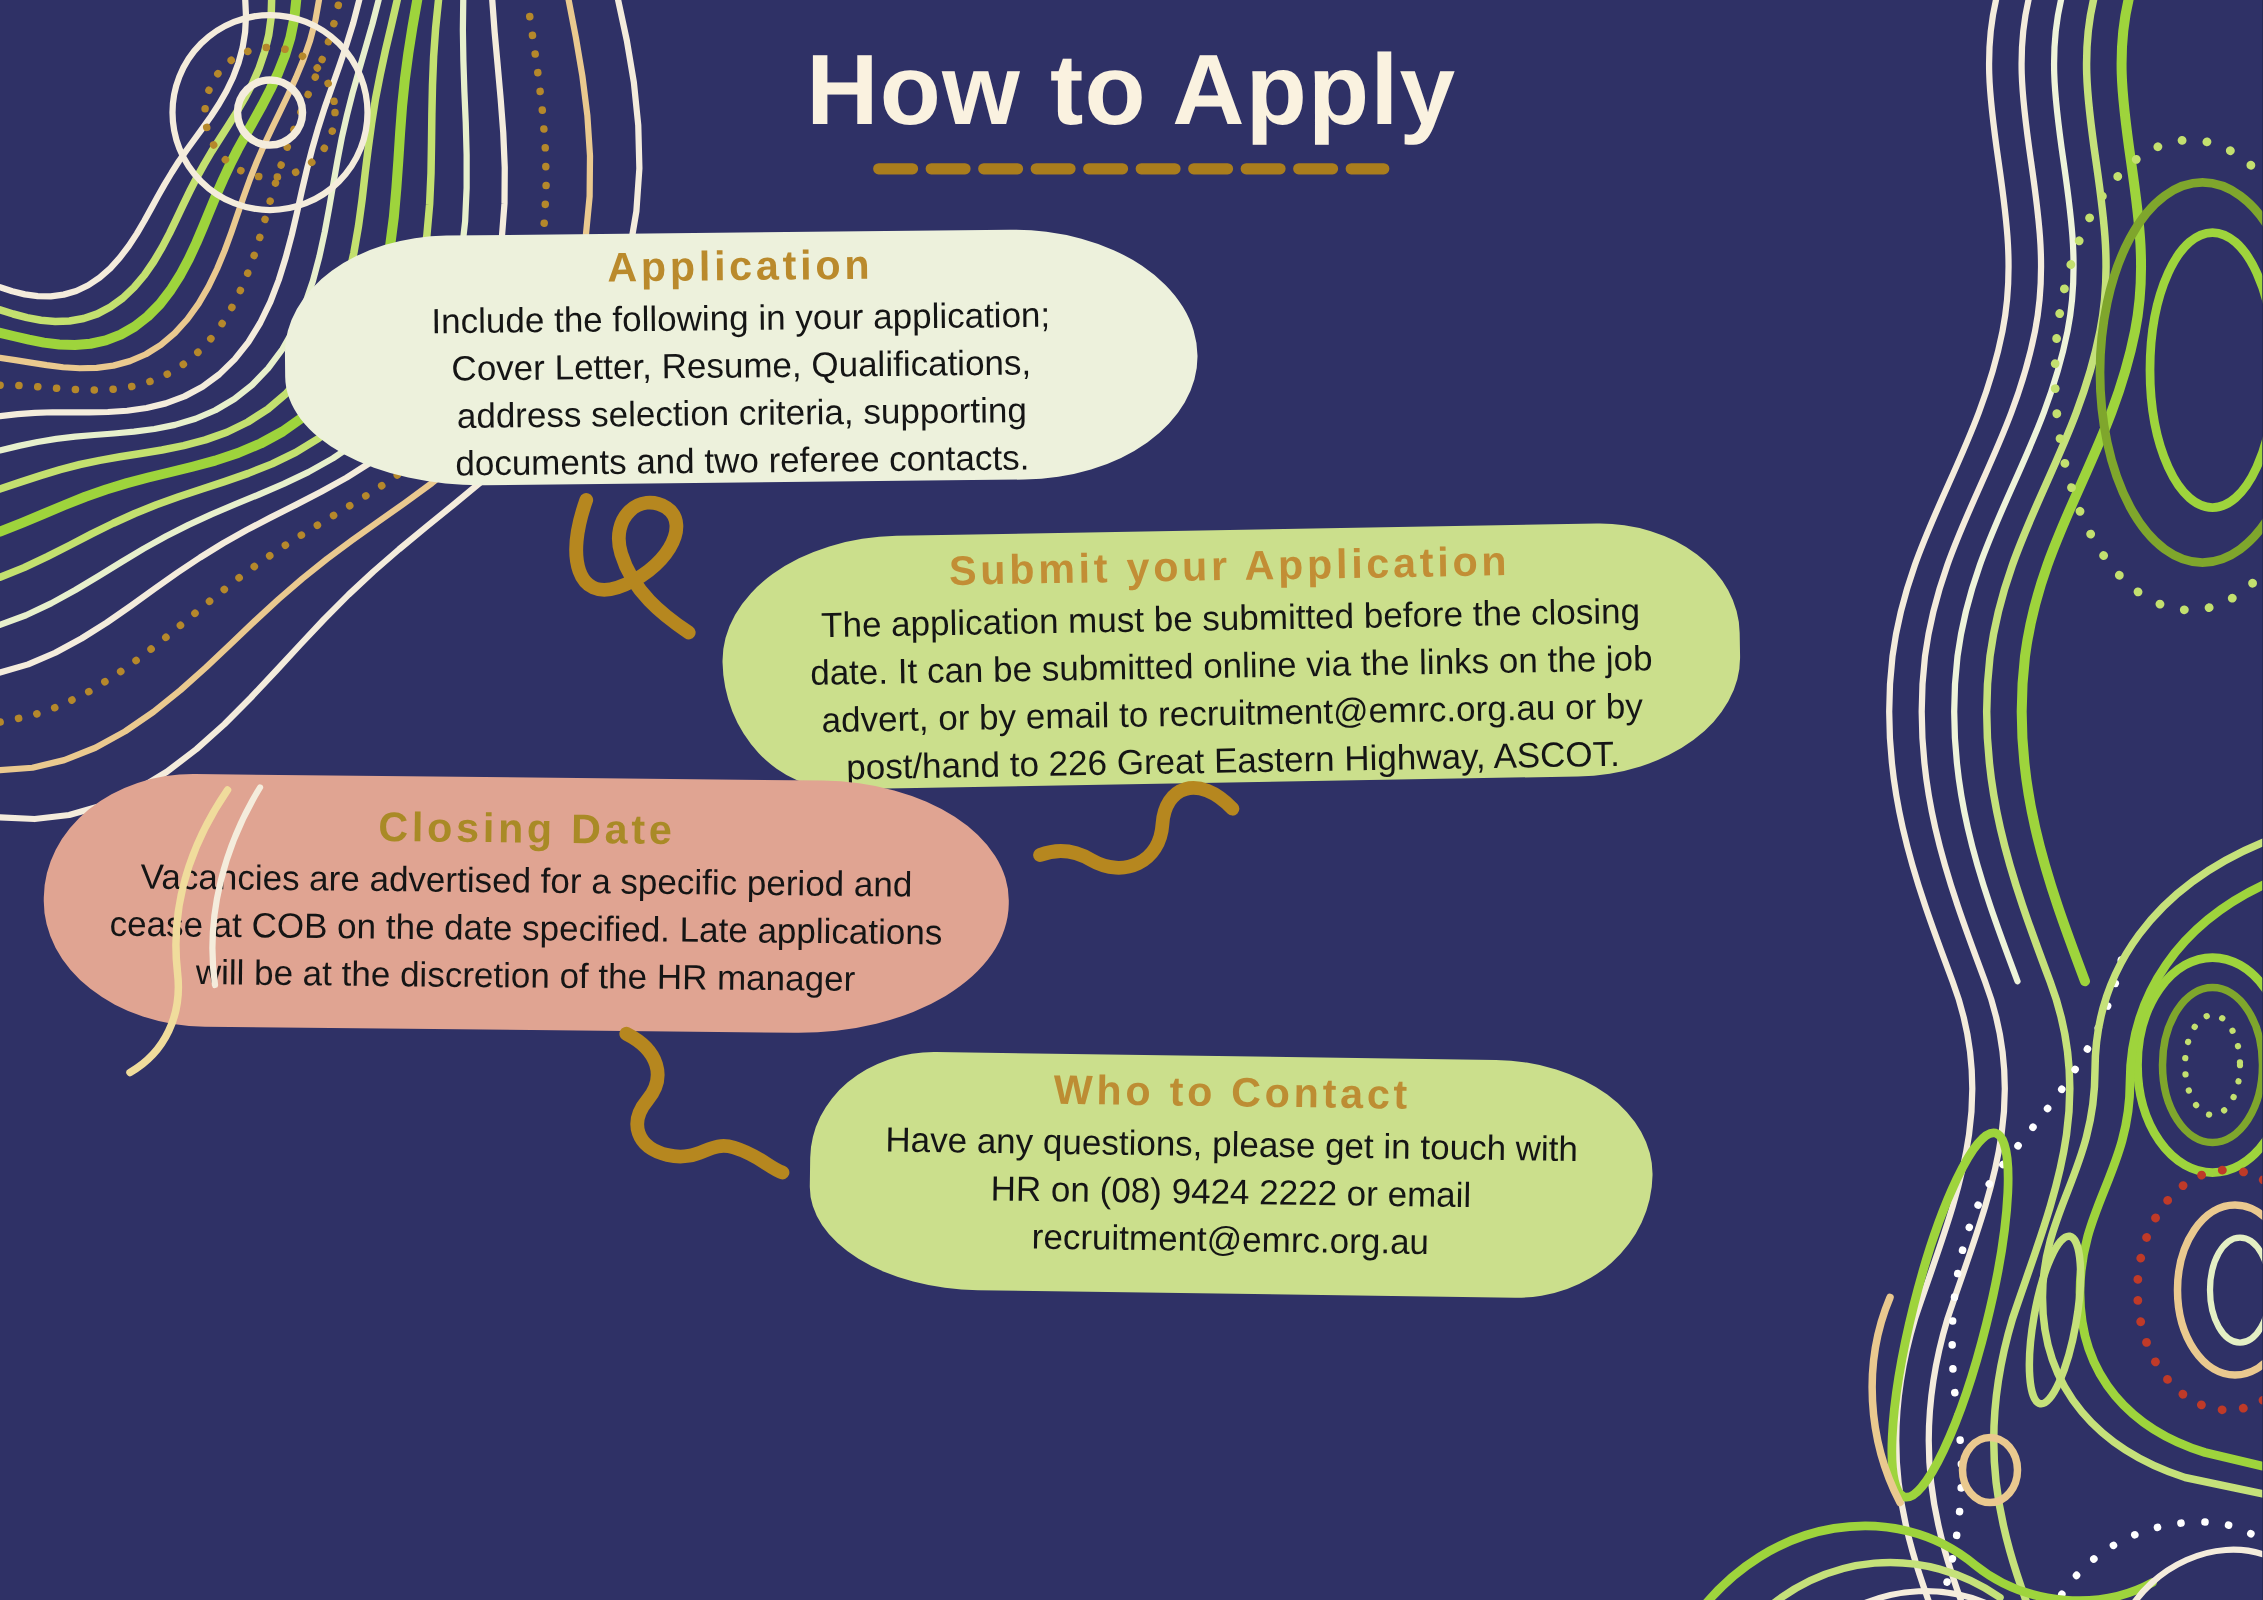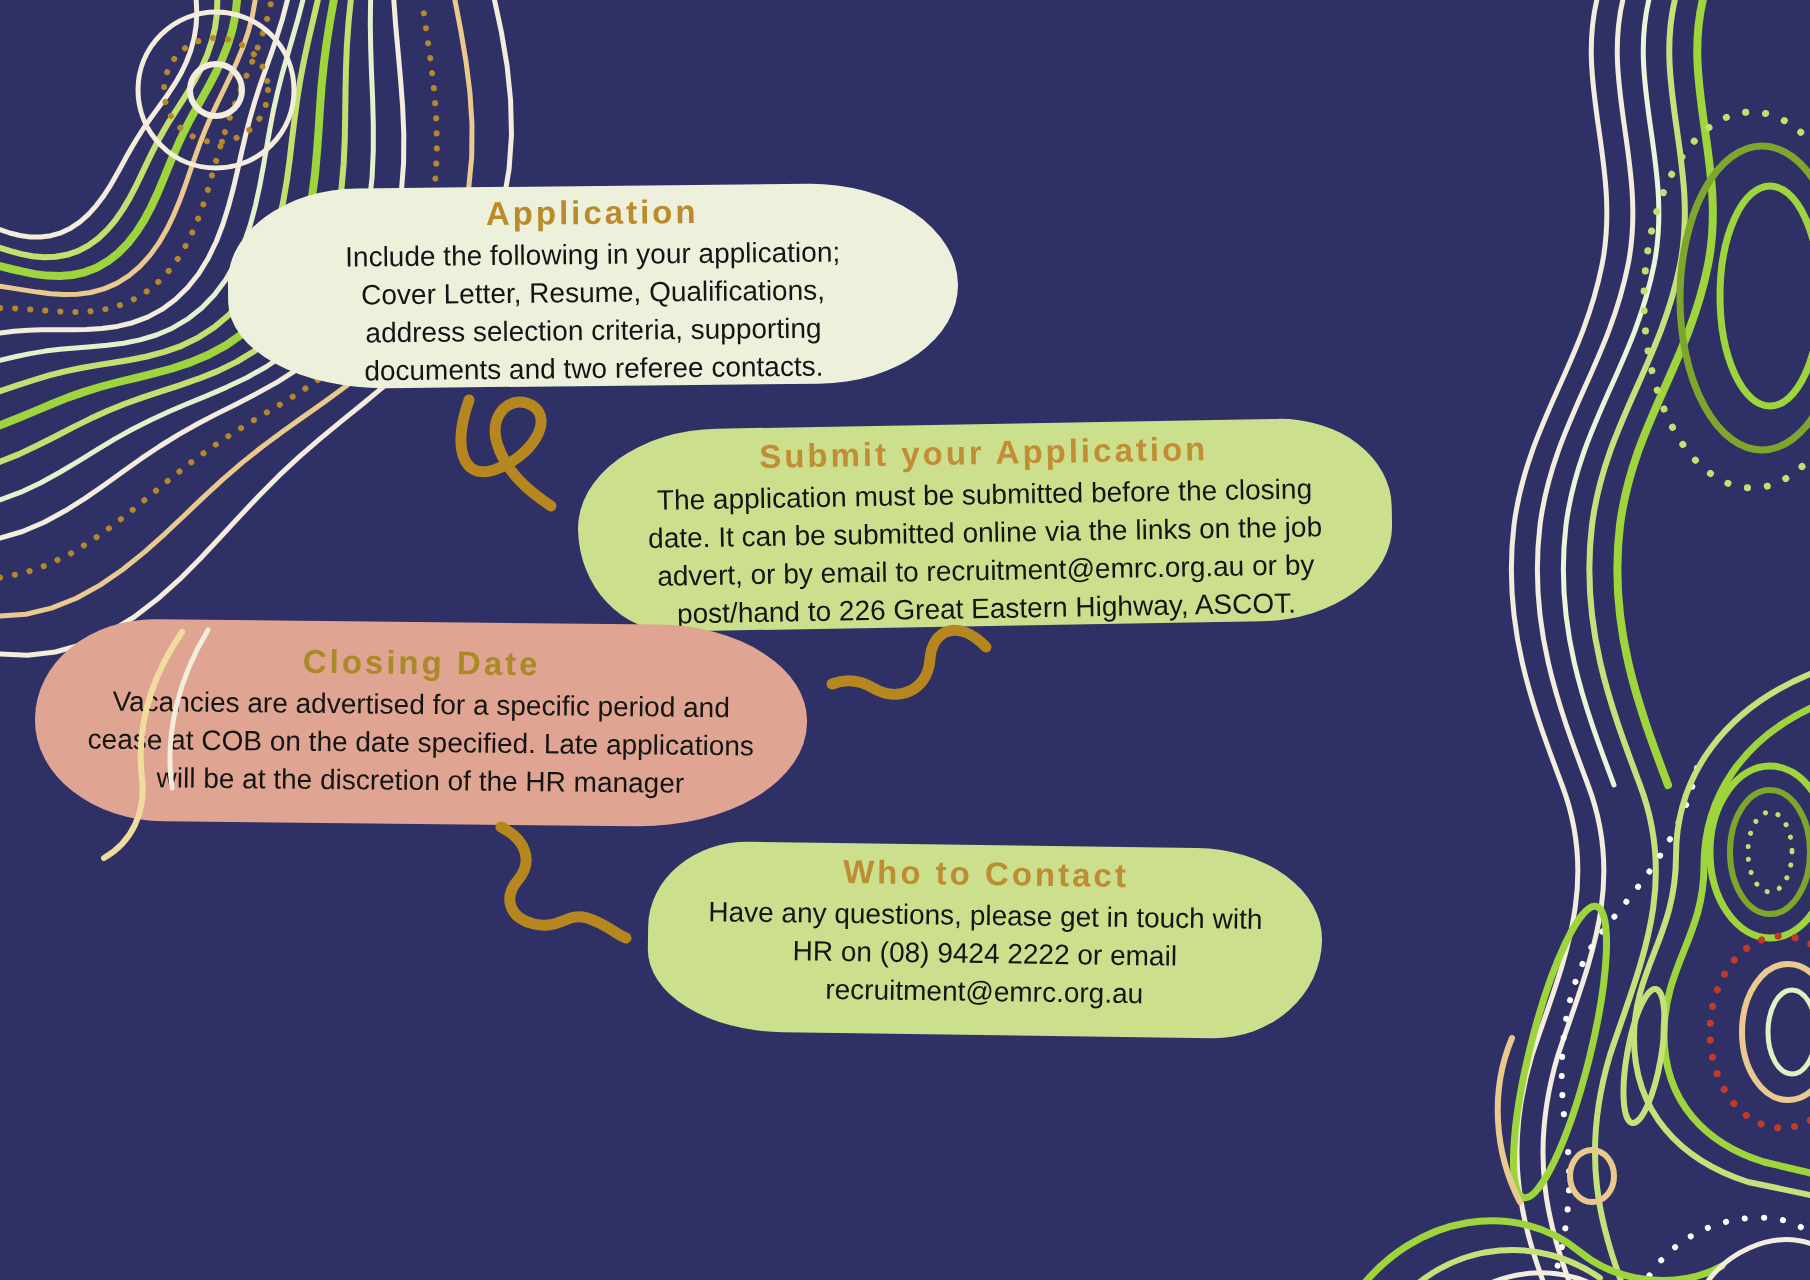--- a/index.html
+++ b/index.html
@@ -110,20 +110,26 @@
       <ellipse cx="1644" cy="1056" rx="17" ry="68" stroke="#c5e17a" stroke-width="6" transform="rotate(10 1644 1056)"></ellipse>
       <ellipse cx="1592" cy="1176" rx="22" ry="26" stroke="#eac98f" stroke-width="6"></ellipse>
       <path d="M1512 1038 C1490 1090 1494 1152 1520 1202" stroke="#eac98f" stroke-width="6"></path>
       <path d="M1356 1294 C1416 1212 1518 1200 1580 1252 C1622 1286 1682 1288 1722 1266" stroke="#9ed43c" stroke-width="7"></path>
       <path d="M1402 1298 C1458 1240 1540 1236 1600 1278" stroke="#c5e17a" stroke-width="6"></path>
       <path d="M1700 1294 C1722 1252 1772 1230 1812 1244" stroke="#f4ecdc" stroke-width="5"></path>
       <path d="M1470 1294 C1510 1268 1560 1266 1600 1288" stroke="#f4ecdc" stroke-width="5"></path>
     </g>
   </svg>
 
+  <header>
+    <h1>How to Apply</h1>
+    <svg class="dashes" width="420" height="14" aria-hidden="true">
+      <line x1="8" y1="7" x2="412" y2="7" stroke="#aa7d1d" stroke-width="9" stroke-dasharray="27 15" stroke-linecap="round"></line>
+    </svg>
+  </header>
 
   <section class="card card-application">
     <h2>Application</h2>
     <p>Include the following in your application;
 Cover Letter, Resume, Qualifications,
 address selection criteria, supporting
 documents and two referee contacts.</p>
   </section>
 
   <section class="card card-submit">

